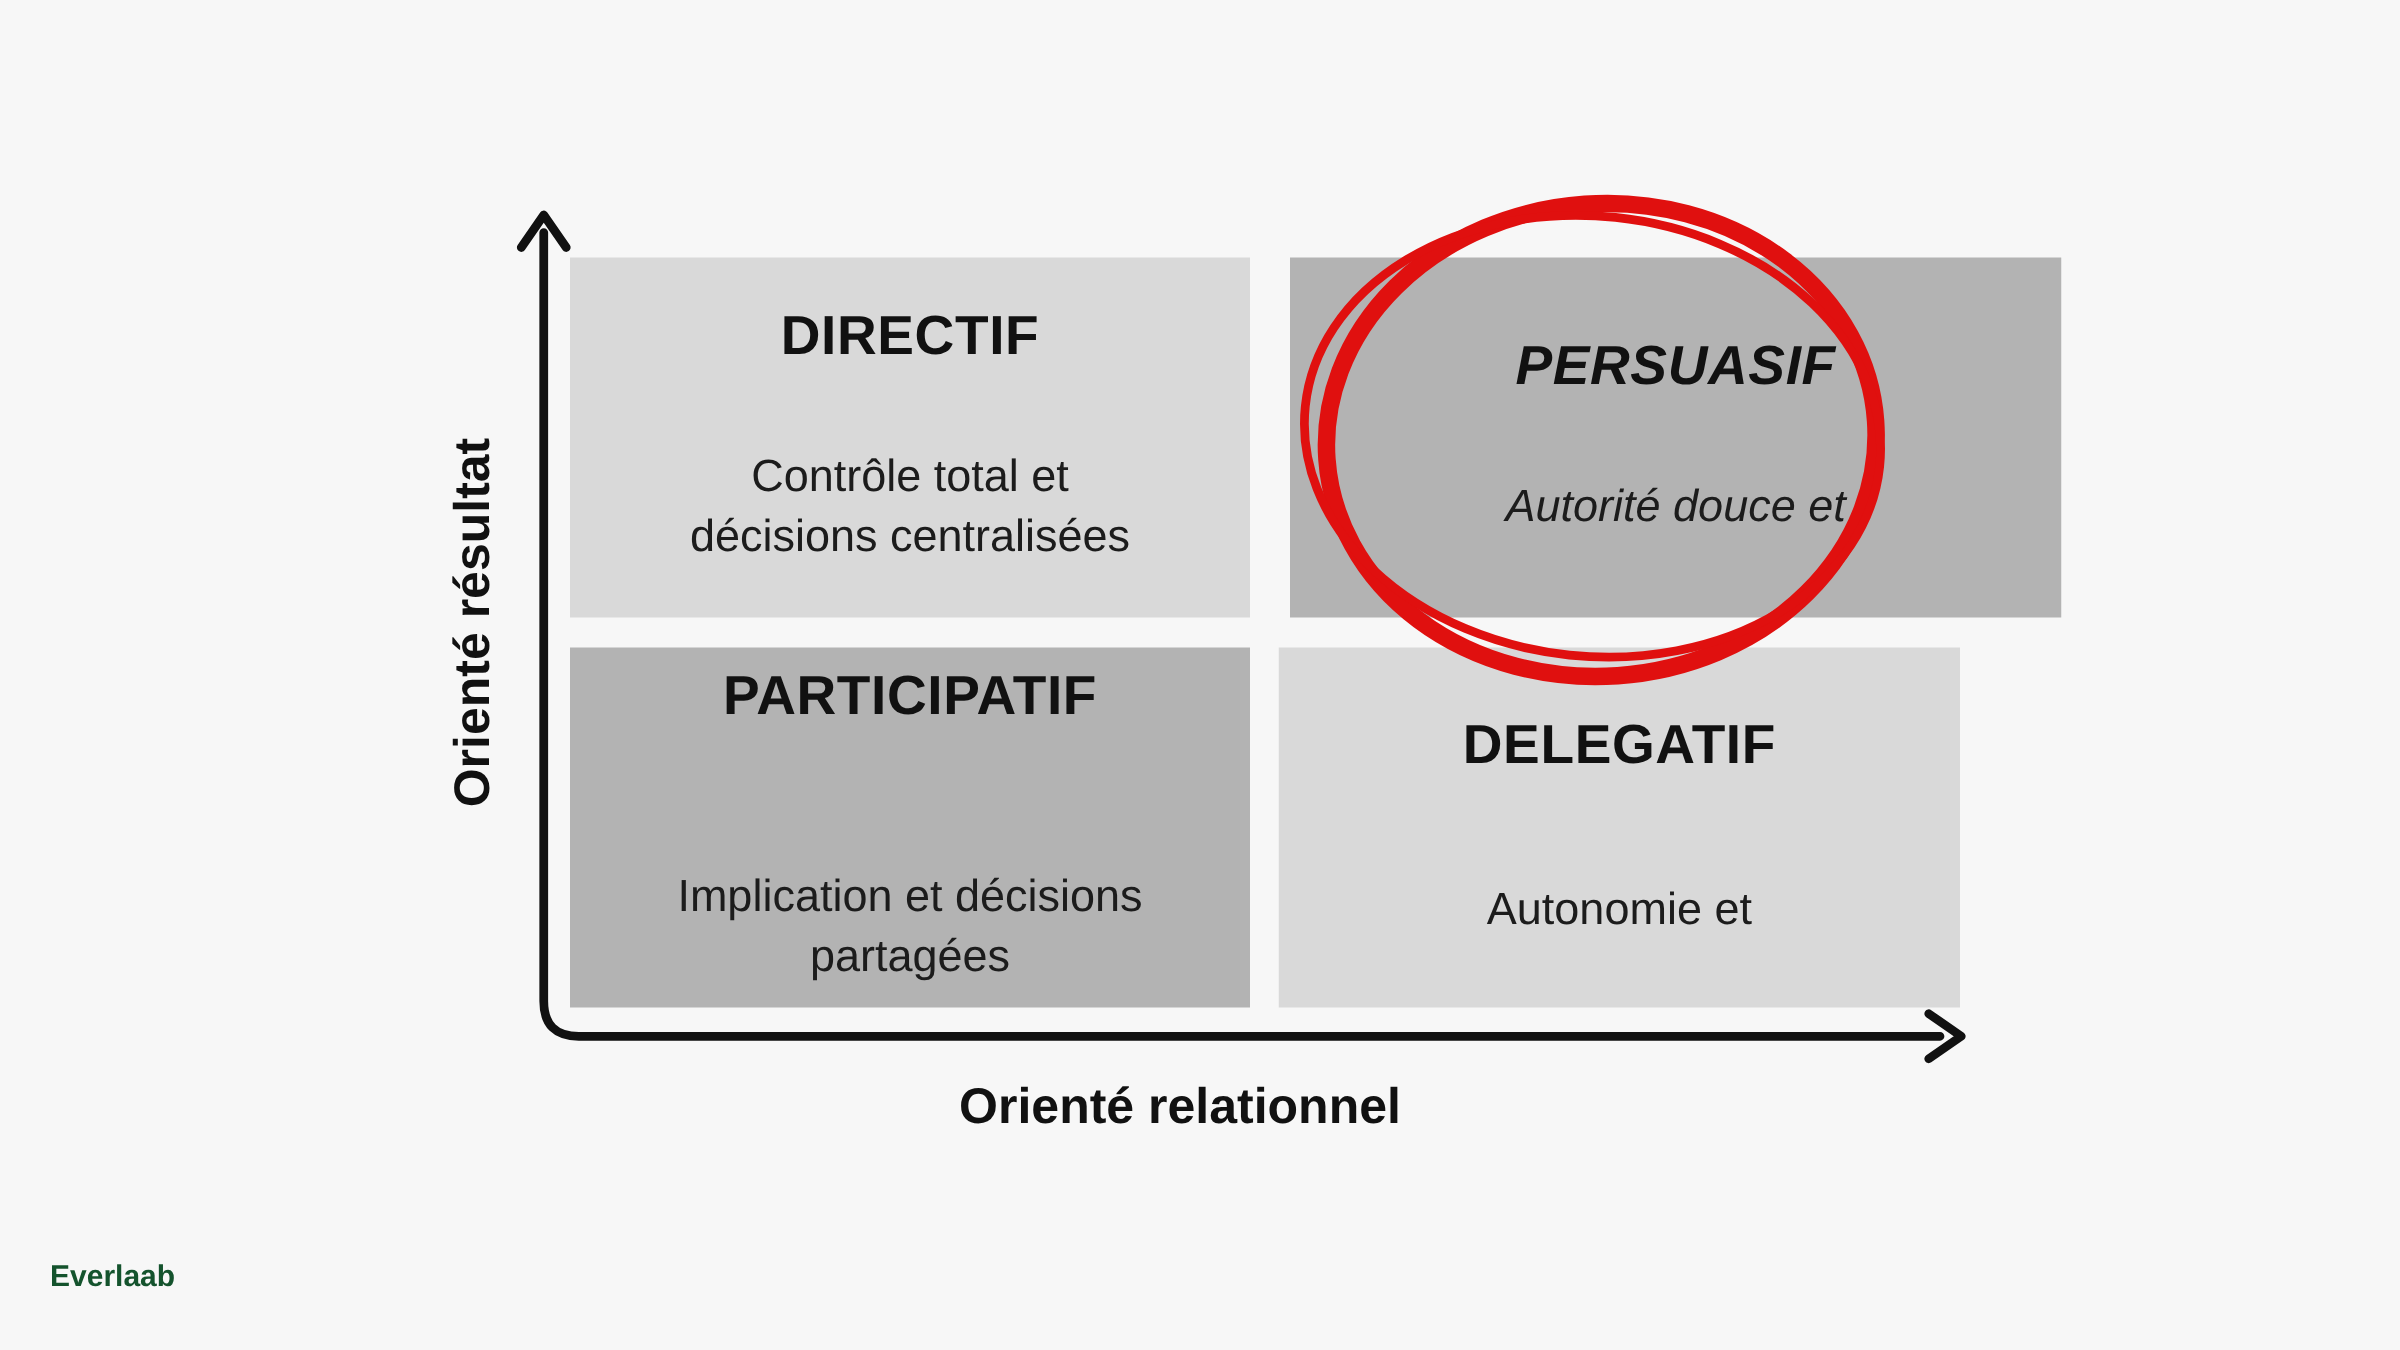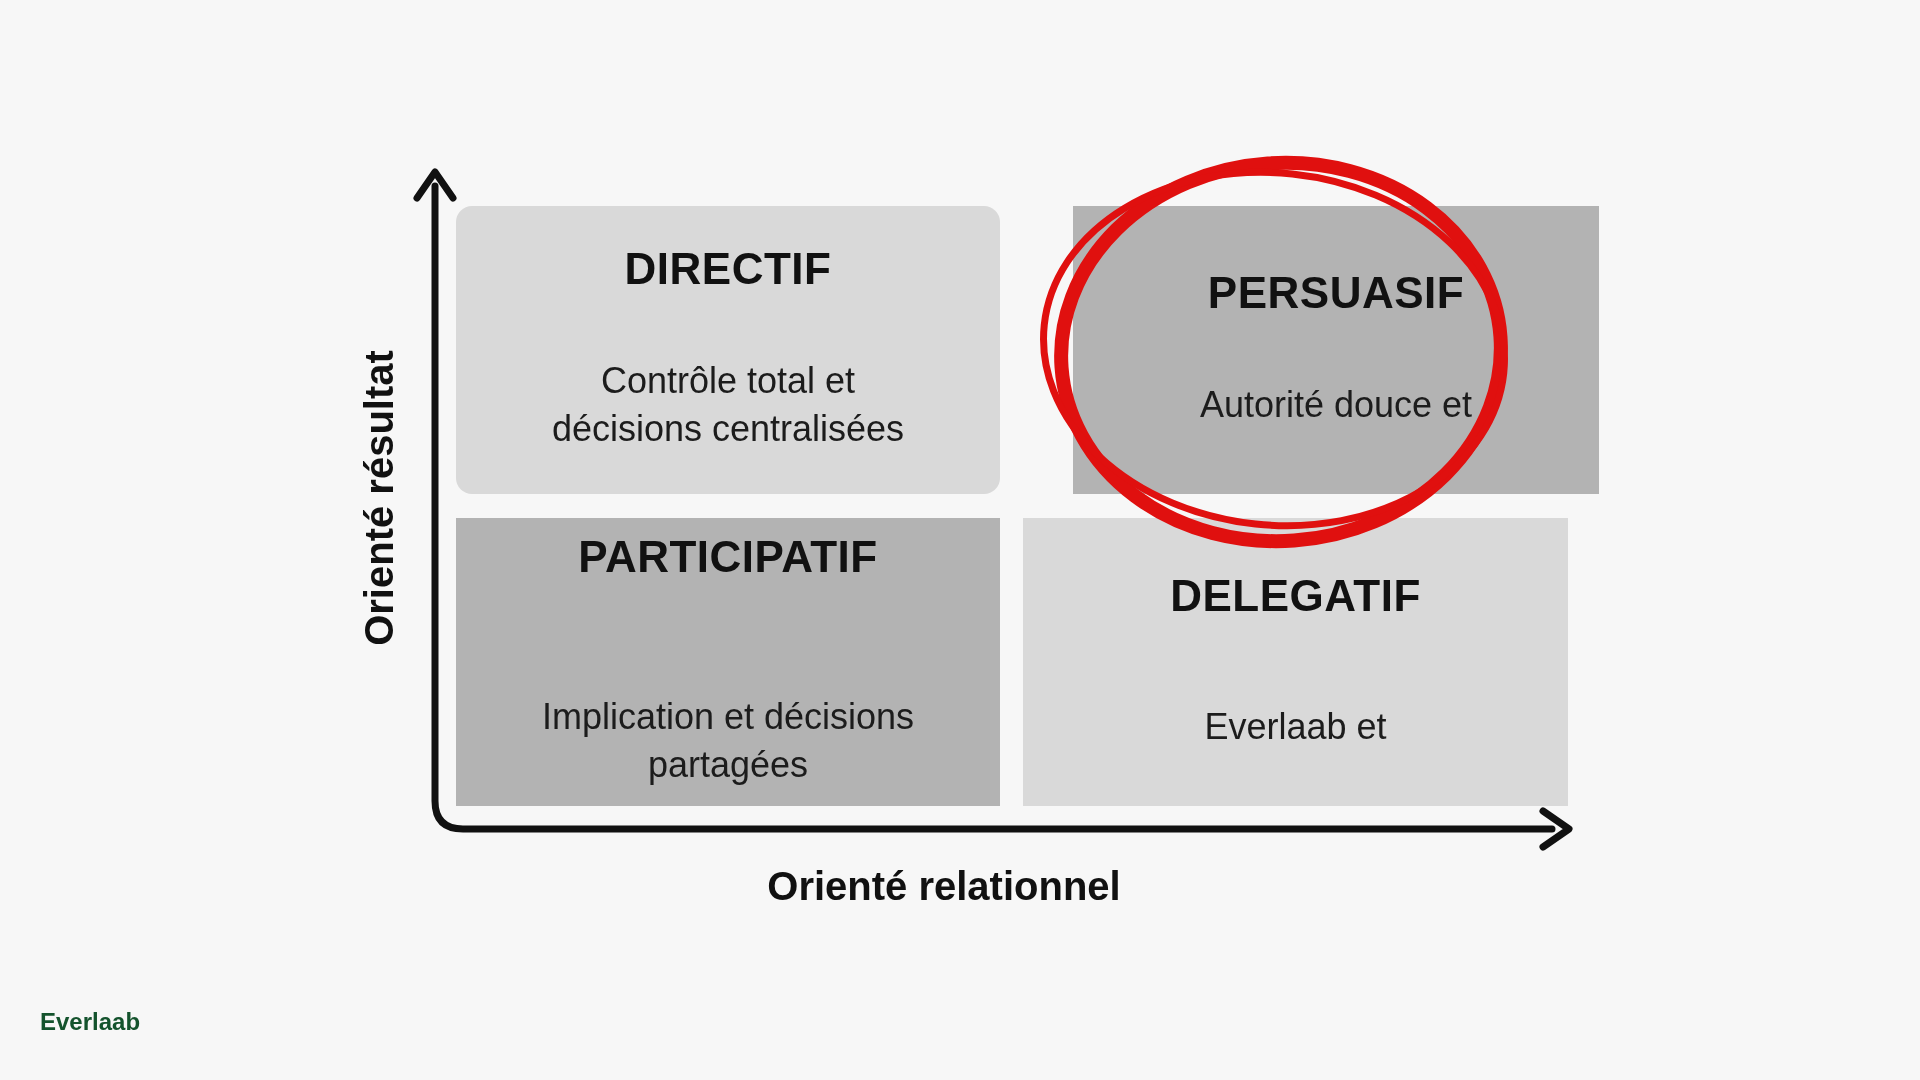--- a/index.html
+++ b/index.html
@@ -18,22 +18,22 @@
     position: absolute;
     width: 544px;
     height: 288px;
     display: flex;
     flex-direction: column;
     align-items: center;
     justify-content: center;
     text-align: center;
     z-index: 2;
   }
-  .q-top-left     { left: 456px;  top: 206px; border-radius: 16px; }
-  .q-top-right    { left: 1073px; top: 206px; width: 526px; }
+  .q-top-left     { left: 456px;  top: 206px; }
+  .q-top-right    { left: 1032px; top: 206px; width: 617px; font-style: italic; }
   .q-bottom-left  { left: 456px;  top: 518px; gap: 48px; }
   .q-bottom-right { left: 1023px; top: 518px; width: 545px; gap: 19px; }
   .q-title {
     font-size: 44px;
     font-weight: 700;
     color: #111111;
     line-height: 44px;
     margin-bottom: 26px;
     letter-spacing: 0.5px;
   }
@@ -114,21 +114,21 @@
     <div class="q-title">PARTICIPATIF</div>
     <div class="q-desc">
       <div>Implication et décisions</div>
       <div>partagées</div>
     </div>
   </div>
 
   <div class="quadrant q-bottom-right" style="background-color: rgb(217, 217, 217);">
     <div class="q-title">DELEGATIF</div>
     <div class="q-desc">
-      <div>Everlaab et</div>
+      <div>Autonomie et</div>
     </div>
   </div>
 
   <div class="axis-label" id="y-axis-label">Orienté résultat</div>
   <div class="axis-label" id="x-axis-label">Orienté relationnel</div>
 
   <svg id="annotation-svg" viewBox="0 0 1920 1080" xmlns="http://www.w3.org/2000/svg">
     <g fill="none" stroke-linecap="round">
       <ellipse cx="1281" cy="352" rx="220" ry="189" transform="rotate(-4 1281 352)" stroke="#e0100f" stroke-width="14" style="stroke: rgb(224, 16, 15);"></ellipse>
       <ellipse cx="1274" cy="349" rx="231" ry="176" transform="rotate(6 1274 349)" stroke="#e0100f" stroke-width="7" style="stroke: rgb(224, 16, 15);"></ellipse>

